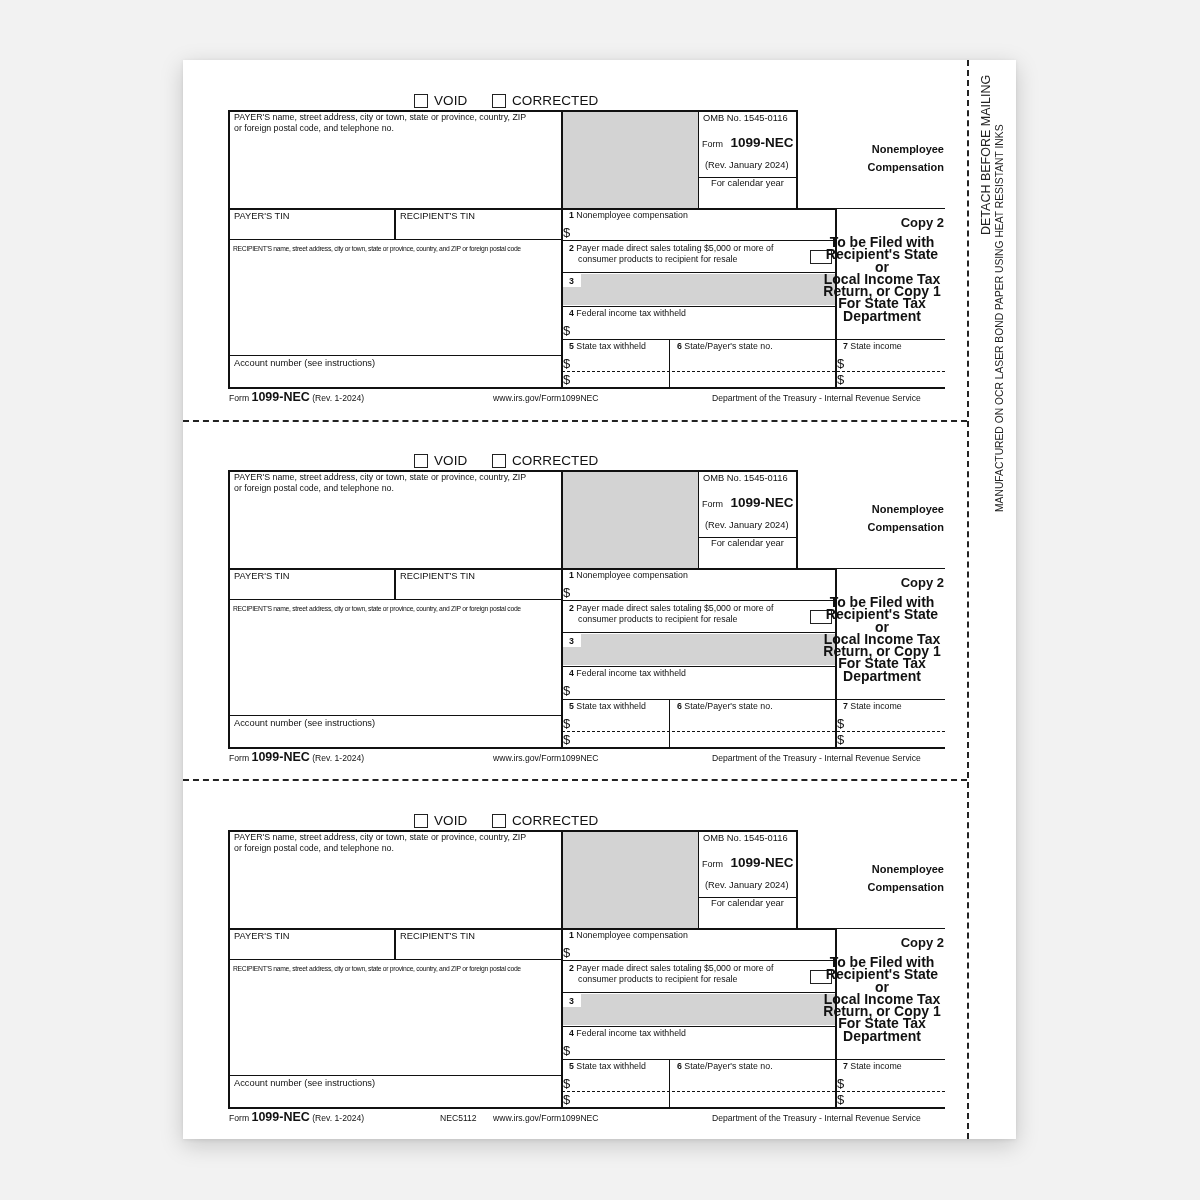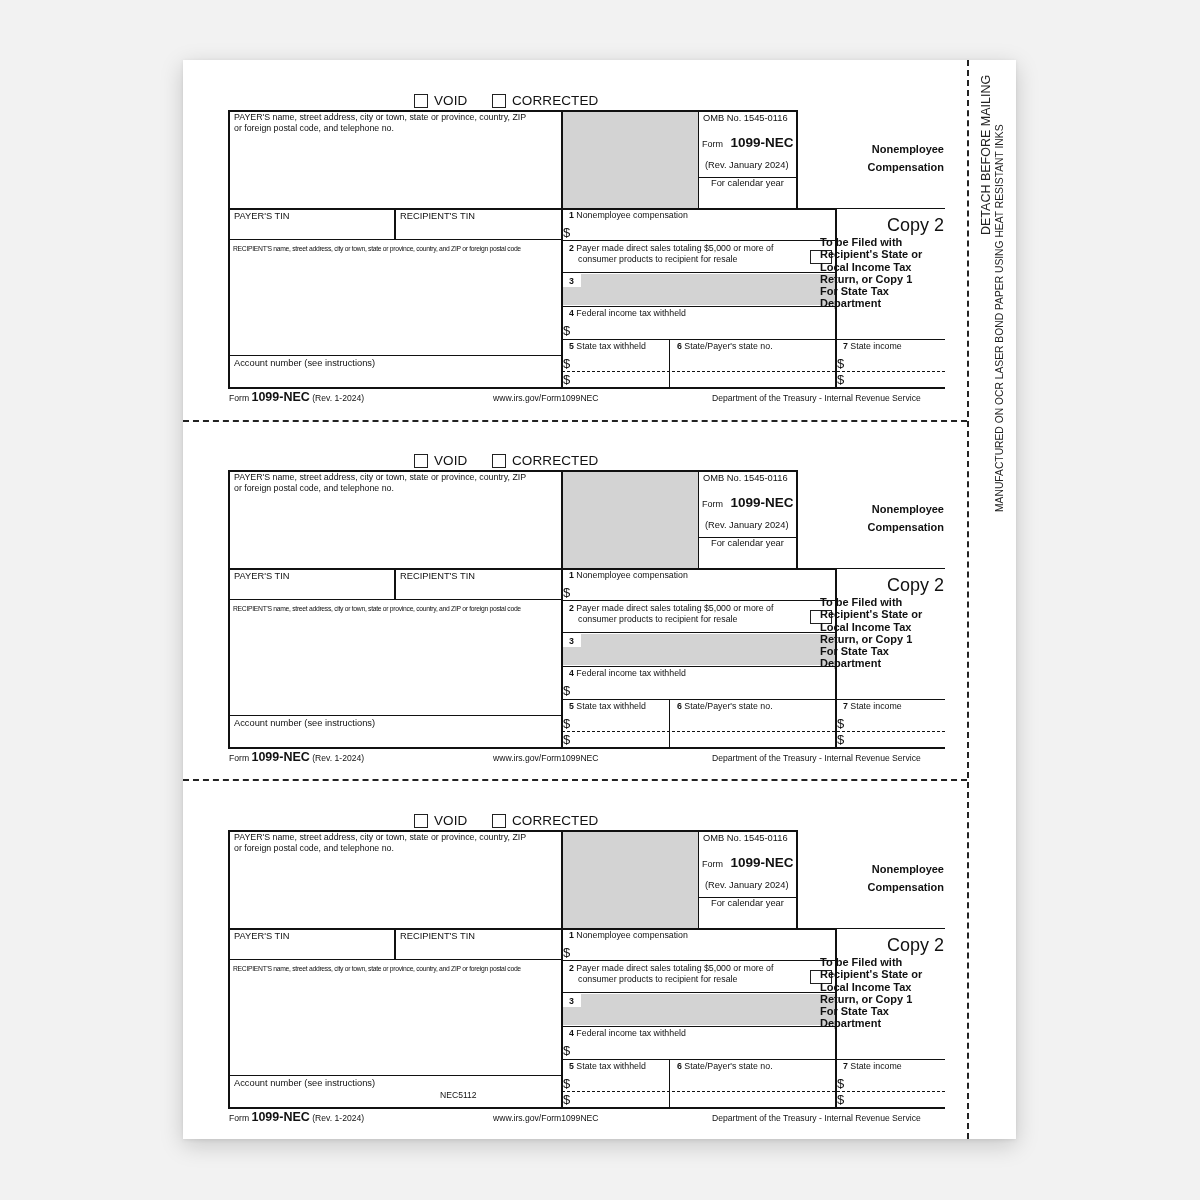--- a/index.html
+++ b/index.html
@@ -11,22 +11,22 @@
   .copy{position:absolute;left:0;width:1133px;height:360px;}
   .abs{position:absolute;}
   .cb{position:absolute;display:flex;align-items:center;font-size:13.5px;letter-spacing:0.1px;}
   .cb .box{width:12px;height:12px;border:1.3px solid #222;margin-right:6px;display:inline-block;}
   .line{position:absolute;background:#111;}
   .lbl{position:absolute;font-size:8.8px;line-height:11px;color:#111;white-space:nowrap;}
   .lbl b{font-weight:700;}
   .dollar{position:absolute;font-size:13px;line-height:13px;color:#111;}
   .gray{position:absolute;background:#d3d3d3;}
   .title{position:absolute;font-weight:700;font-size:11px;line-height:18px;text-align:right;}
-  .copyhdr{position:absolute;font-weight:400;font-size:18px;text-align:right;}
-  .copysub{position:absolute;font-weight:700;font-size:11px;line-height:12.3px;text-align:left;}
+  .copyhdr{position:absolute;font-weight:700;font-size:13px;text-align:right;}
+  .copysub{position:absolute;font-weight:700;font-size:14px;line-height:12.3px;text-align:center;}
   .footer{position:absolute;font-size:8.6px;white-space:nowrap;}
   .footer b{font-size:12.5px;font-weight:700;}
   .small-cb{position:absolute;width:20px;height:12px;border:1.2px solid #222;}
   .dashrow{position:absolute;height:0;border-top:1.2px dashed #111;}
 </style>
 </head>
 <body>
 
 <div class="sheet"></div>
 
@@ -353,17 +353,17 @@
       <div>Recipient's State or</div>
       <div>Local Income Tax</div>
       <div>Return, or Copy 1</div>
       <div>For State Tax</div>
       <div>Department</div>
     </div>
 
     <div class="footer" style="left:229px;top:390px;">
       <span>Form</span> <b>1099-NEC</b> <span>(Rev. 1-2024)</span>
     </div>
-    <div class="footer" style="left:440px;top:370px;">NEC5112</div>
+    <div class="footer" style="left:440px;top:393px;">NEC5112</div>
     <div class="footer" style="left:493px;top:393px;">www.irs.gov/Form1099NEC</div>
     <div class="footer" style="left:712px;top:393px;">Department of the Treasury - Internal Revenue Service</div>
   </div>
 </div>
 
 </body></html>

